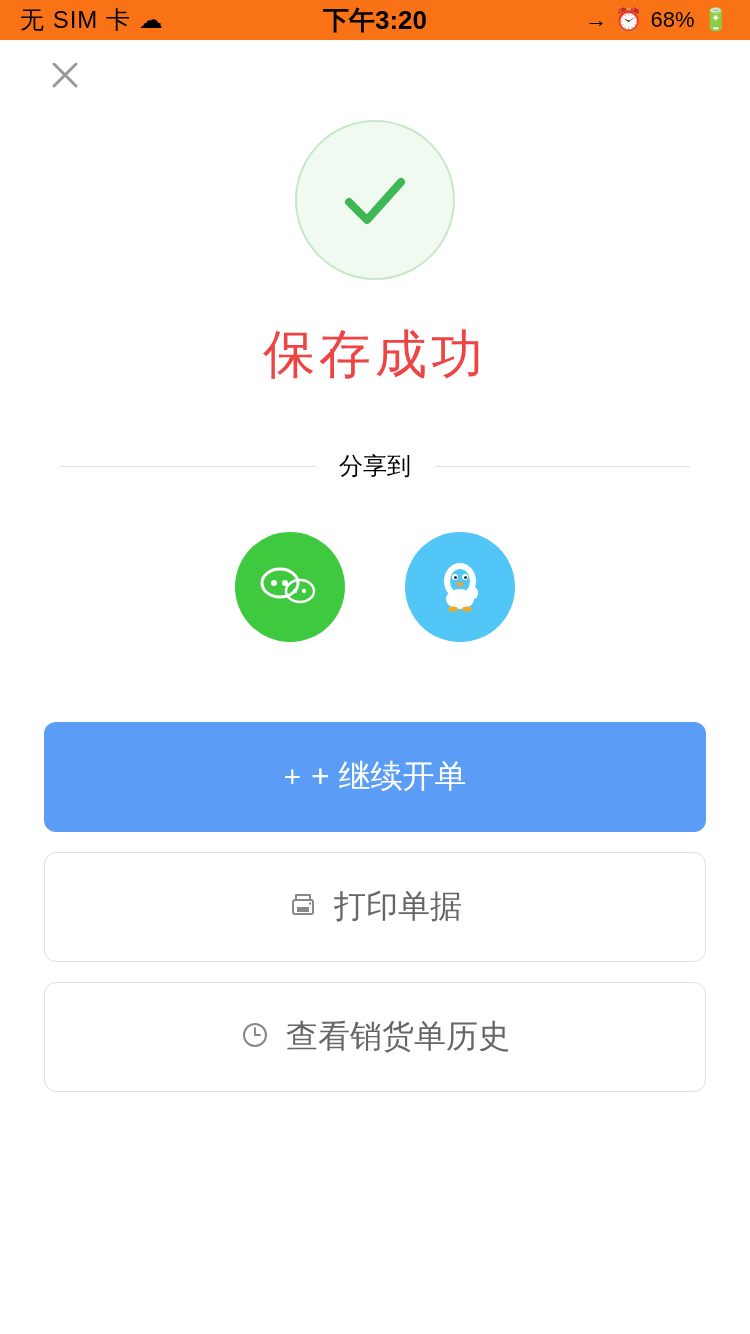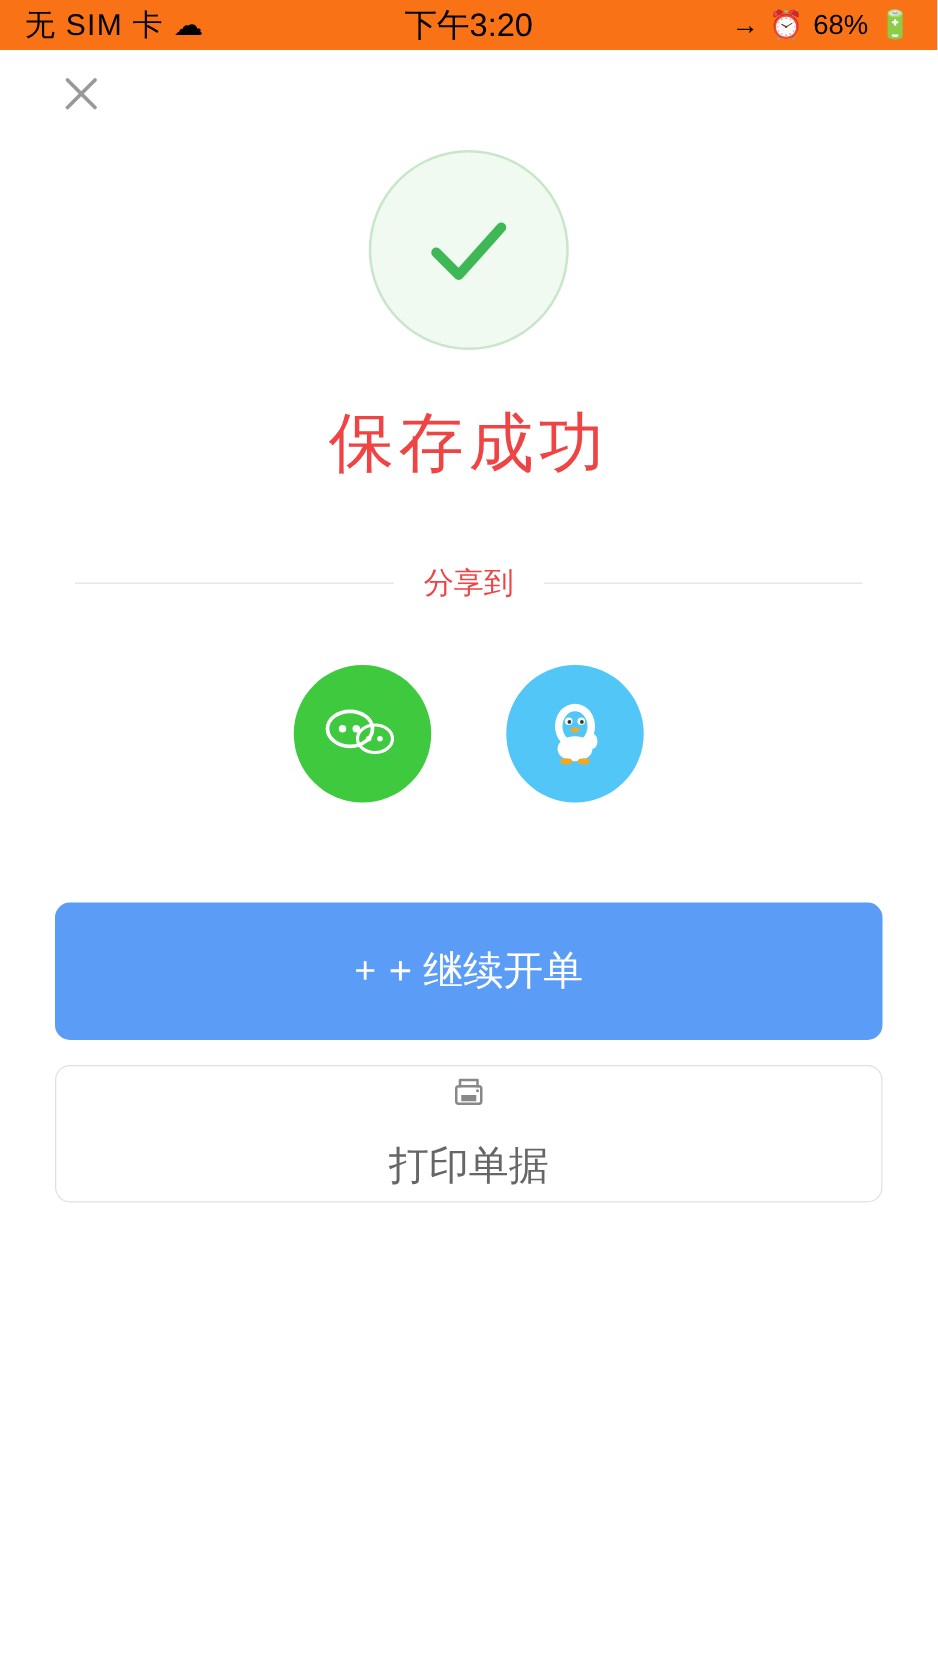--- a/index.html
+++ b/index.html
@@ -31,21 +31,21 @@
 
     .status-left {
       font-size: 24px;
       font-weight: 500;
       color: #000;
       letter-spacing: 1px;
     }
 
     .status-center {
       font-size: 26px;
-      font-weight: 400;
+      font-weight: 700;
       color: #000;
       position: absolute;
       left: 50%;
       transform: translateX(-50%);
     }
 
     .status-right {
       display: flex;
       align-items: center;
       gap: 8px;
@@ -116,21 +116,21 @@
     }
 
     .divider-line {
       flex: 1;
       height: 1px;
       background: #e0e0e0;
     }
 
     .divider-text {
       font-size: 24px;
-      color: #ef4444;
+      color: #000000;
       padding: 0 24px;
     }
 
     
     .share-icons {
       display: flex;
       gap: 60px;
       margin-bottom: 80px;
     }
 
@@ -176,21 +176,20 @@
 
     .action-btn.primary {
       background: #5b9cf6;
       color: #ffffff;
     }
 
     .action-btn.secondary {
       background: #ffffff;
       color: #666;
       border: 1px solid #e0e0e0;
-      flex-direction: column;
     }
 
     .btn-icon {
       font-size: 30px;
       line-height: 1;
     }
 
     
     .wechat-svg, .qq-svg {
       width: 64px;
@@ -284,16 +283,25 @@
         <svg width="30" height="30" viewBox="0 0 30 30" xmlns="http://www.w3.org/2000/svg" fill="none" stroke="#888" stroke-width="2" stroke-linecap="round" stroke-linejoin="round">
           <rect x="5" y="10" width="20" height="14" rx="2"></rect>
           <path d="M8 10V5h14v5"></path>
           <rect x="9" y="17" width="12" height="5" fill="#888" stroke="none"></rect>
           <circle cx="22" cy="13.5" r="1.2" fill="#888" stroke="none"></circle>
         </svg>
       </span>
       <span>打印单据</span>
     </button>
 
+    <button class="action-btn secondary">
+      <span class="btn-icon">
+        <svg width="30" height="30" viewBox="0 0 30 30" xmlns="http://www.w3.org/2000/svg" fill="none" stroke="#888" stroke-width="2" stroke-linecap="round" stroke-linejoin="round">
+          <circle cx="15" cy="15" r="11"></circle>
+          <polyline points="15,8 15,15 20,15"></polyline>
+        </svg>
+      </span>
+      <span>查看销货单历史</span>
+    </button>
 
   </div>
 
 </div>
 
 </body></html>

